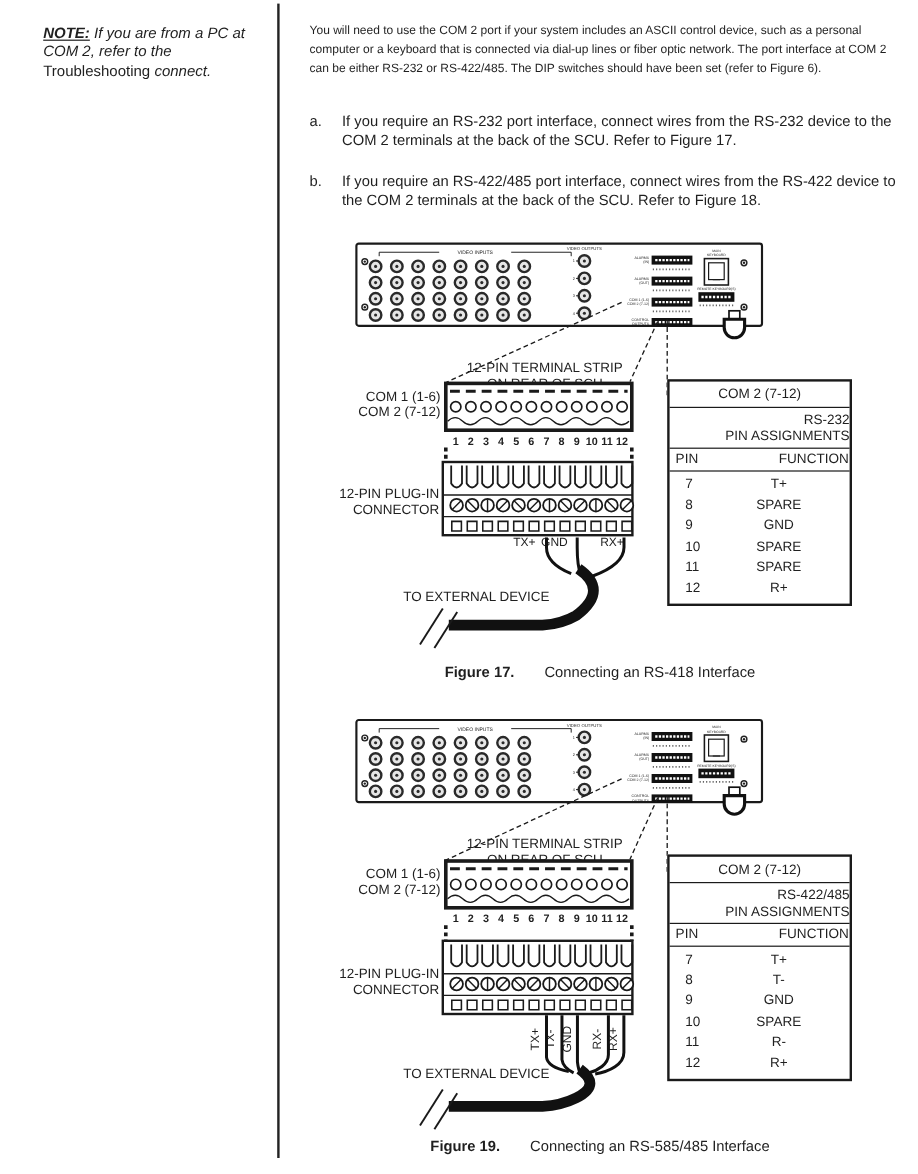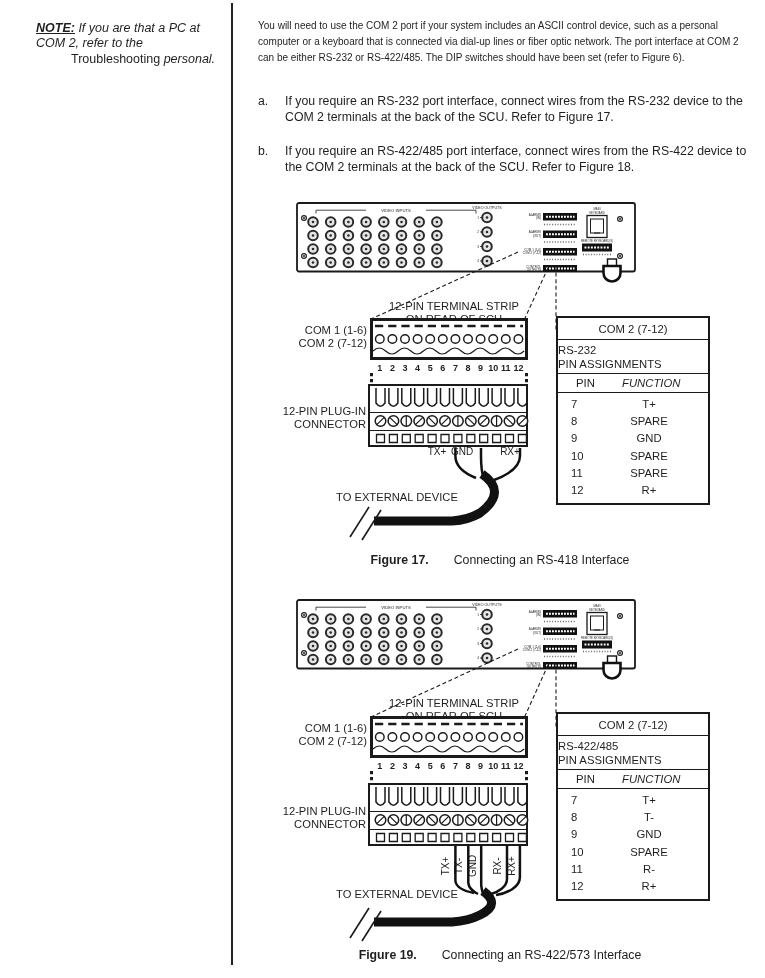--- a/index.html
+++ b/index.html
@@ -3,21 +3,21 @@
 <meta charset="utf-8">
 <style>
   html,body{margin:0;padding:0;background:#fff;}
   .page{position:relative;width:765px;height:978px;background:#ffffff;
         font-family:"Liberation Sans",sans-serif;color:#1f1f1f;overflow:hidden;}
 
   
   .note{position:absolute;left:36px;top:8px;width:186px;font-size:12.5px;
         line-height:15.5px;font-style:italic;}
   .note b{font-weight:bold;font-style:italic;text-decoration:underline;}
-  .note .upright{font-style:normal;margin-left:35px;}
+  .note .upright{font-style:normal;}
 
   .divider{position:absolute;left:231px;top:3px;width:2px;height:962px;background:#222;}
 
   
   .intro{position:absolute;left:258px;top:8px;width:499px;font-size:10px;line-height:16.2px;}
   .list-item{position:absolute;left:258px;width:499px;font-size:12.3px;line-height:16.2px;display:flex;}
   .list-item .marker{width:27px;flex:none;}
   #item-a{top:93px;} #item-b{top:143px;}
 
   
@@ -27,44 +27,44 @@
   .lbl{font-family:"Liberation Sans",sans-serif;font-size:11.2px;fill:#1f1f1f;}
   .lbl-sm{font-family:"Liberation Sans",sans-serif;font-size:10px;fill:#1f1f1f;}
   .num{font-family:"Liberation Sans",sans-serif;font-size:9px;font-weight:bold;fill:#1f1f1f;}
   .rt{font-family:"Liberation Sans",sans-serif;fill:#1f1f1f;}
 
   
   .pin-table{position:absolute;left:556px;width:154px;border:2.5px solid #1a1a1a;
              background:#fff;font-size:11.3px;box-sizing:border-box;}
   #table17{top:316px;} #table18{top:712px;}
   .t-title{text-align:center;padding:5px 0 4px;border-bottom:1.5px solid #1a1a1a;}
-  .t-sub{text-align:left;padding:4px 0 0;}
-  .t-sub2{text-align:left;padding:2px 0 3px;border-bottom:1.5px solid #1a1a1a;}
-  .t-head{display:grid;grid-template-columns:46px 1fr;padding:3px 4px 3px 18px;
-          border-bottom:1.5px solid #1a1a1a;}
-  .t-head .fn{text-align:left;font-style:italic;}
+  .t-sub{text-align:right;padding:4px 0 0;}
+  .t-sub2{text-align:right;padding:2px 0 3px;border-bottom:1.5px solid #1a1a1a;}
+  .t-head{display:grid;grid-template-columns:46px 1fr;padding:3px 4px 3px 5px;
+          border-bottom:1.5px solid #1a1a1a;gap:40px;}
+  .t-head .fn{text-align:left;}
   .t-body{padding:2px 0 4px;}
   .t-row{display:grid;grid-template-columns:46px 1fr;height:17.3px;align-items:center;}
   .t-row .pin{padding-left:13px;}
   .t-row .fn{text-align:center;padding-right:14px;}
 
   
   .caption{position:absolute;left:240px;width:520px;text-align:center;font-size:12.3px;}
   .caption b{font-weight:bold;margin-right:25px;}
   #cap17{top:553px;} #cap18{top:948px;}
 </style>
 </head>
 <body>
 
 <div class="page">
 
   <p class="note"><b>NOTE:</b>
-    <span>If you are that a PC at COM 2, refer to the</span>
+    <span>If you are from a PC at COM 2, refer to the</span>
     <span class="upright">Troubleshooting</span>
-    <span>personal.</span></p>
+    <span>connect.</span></p>
 
   <div class="divider"></div>
 
   <p class="intro">You will need to use the COM 2 port if your system includes an ASCII control device, such as a personal computer or a keyboard that is connected via dial-up lines or fiber optic network. The port interface at COM 2 can be either RS-232 or RS-422/485. The DIP switches should have been set (refer to Figure 6).</p>
 
   <div class="list-item" id="item-a">
     <span class="marker">a.</span>
     <span>If you require an RS-232 port interface, connect wires from the RS-232 device to the COM 2 terminals at the back of the SCU. Refer to Figure 17.</span>
   </div>
   <div class="list-item" id="item-b">
@@ -449,16 +449,16 @@
           <span class="fn">R-</span>
         </div>
       <div class="t-row">
           <span class="pin">12</span>
           <span class="fn">R+</span>
         </div>
     </div>
   </div>
 
   <div class="caption" id="cap18">
-    <b>Figure 19.</b><span>Connecting an RS-422/573 Interface</span>
+    <b>Figure 19.</b><span>Connecting an RS-585/485 Interface</span>
   </div>
 
 </div>
 
 </body></html>

